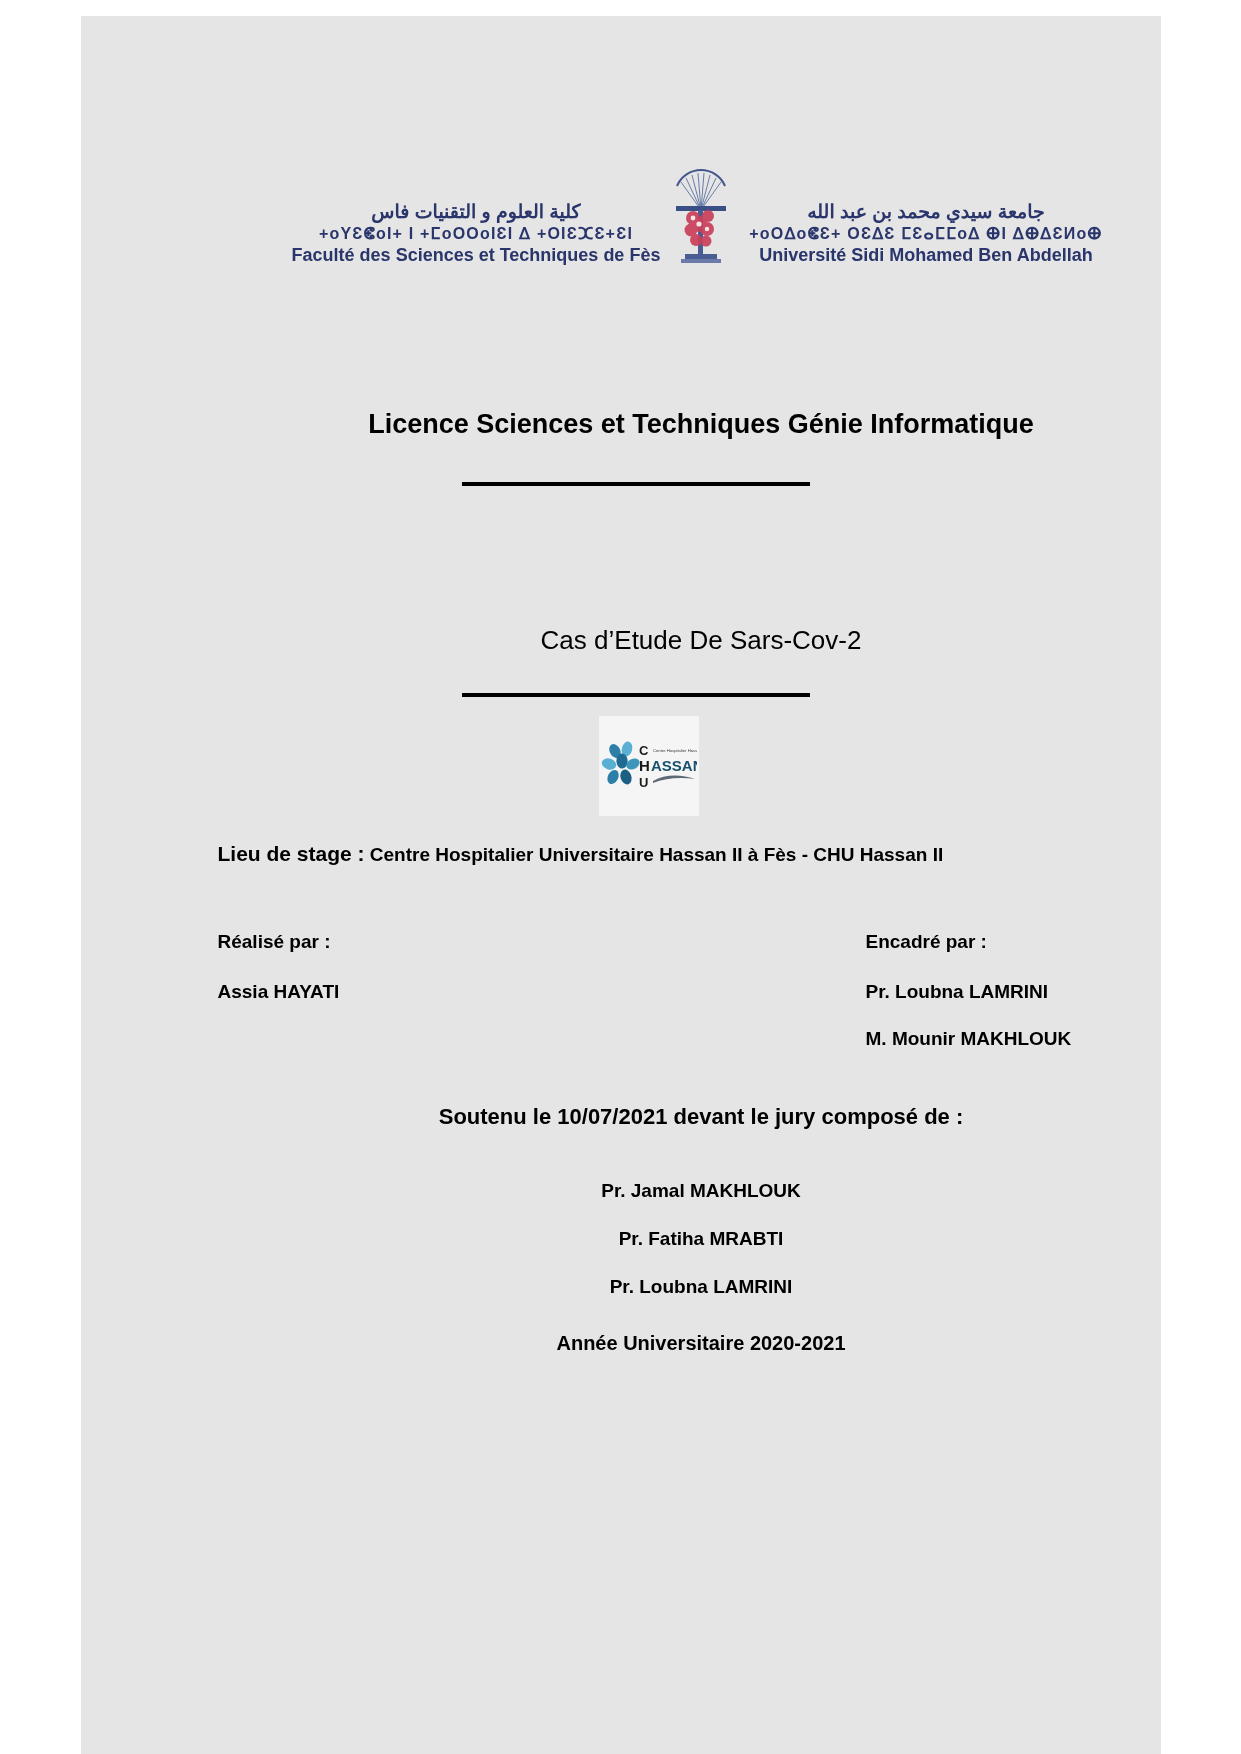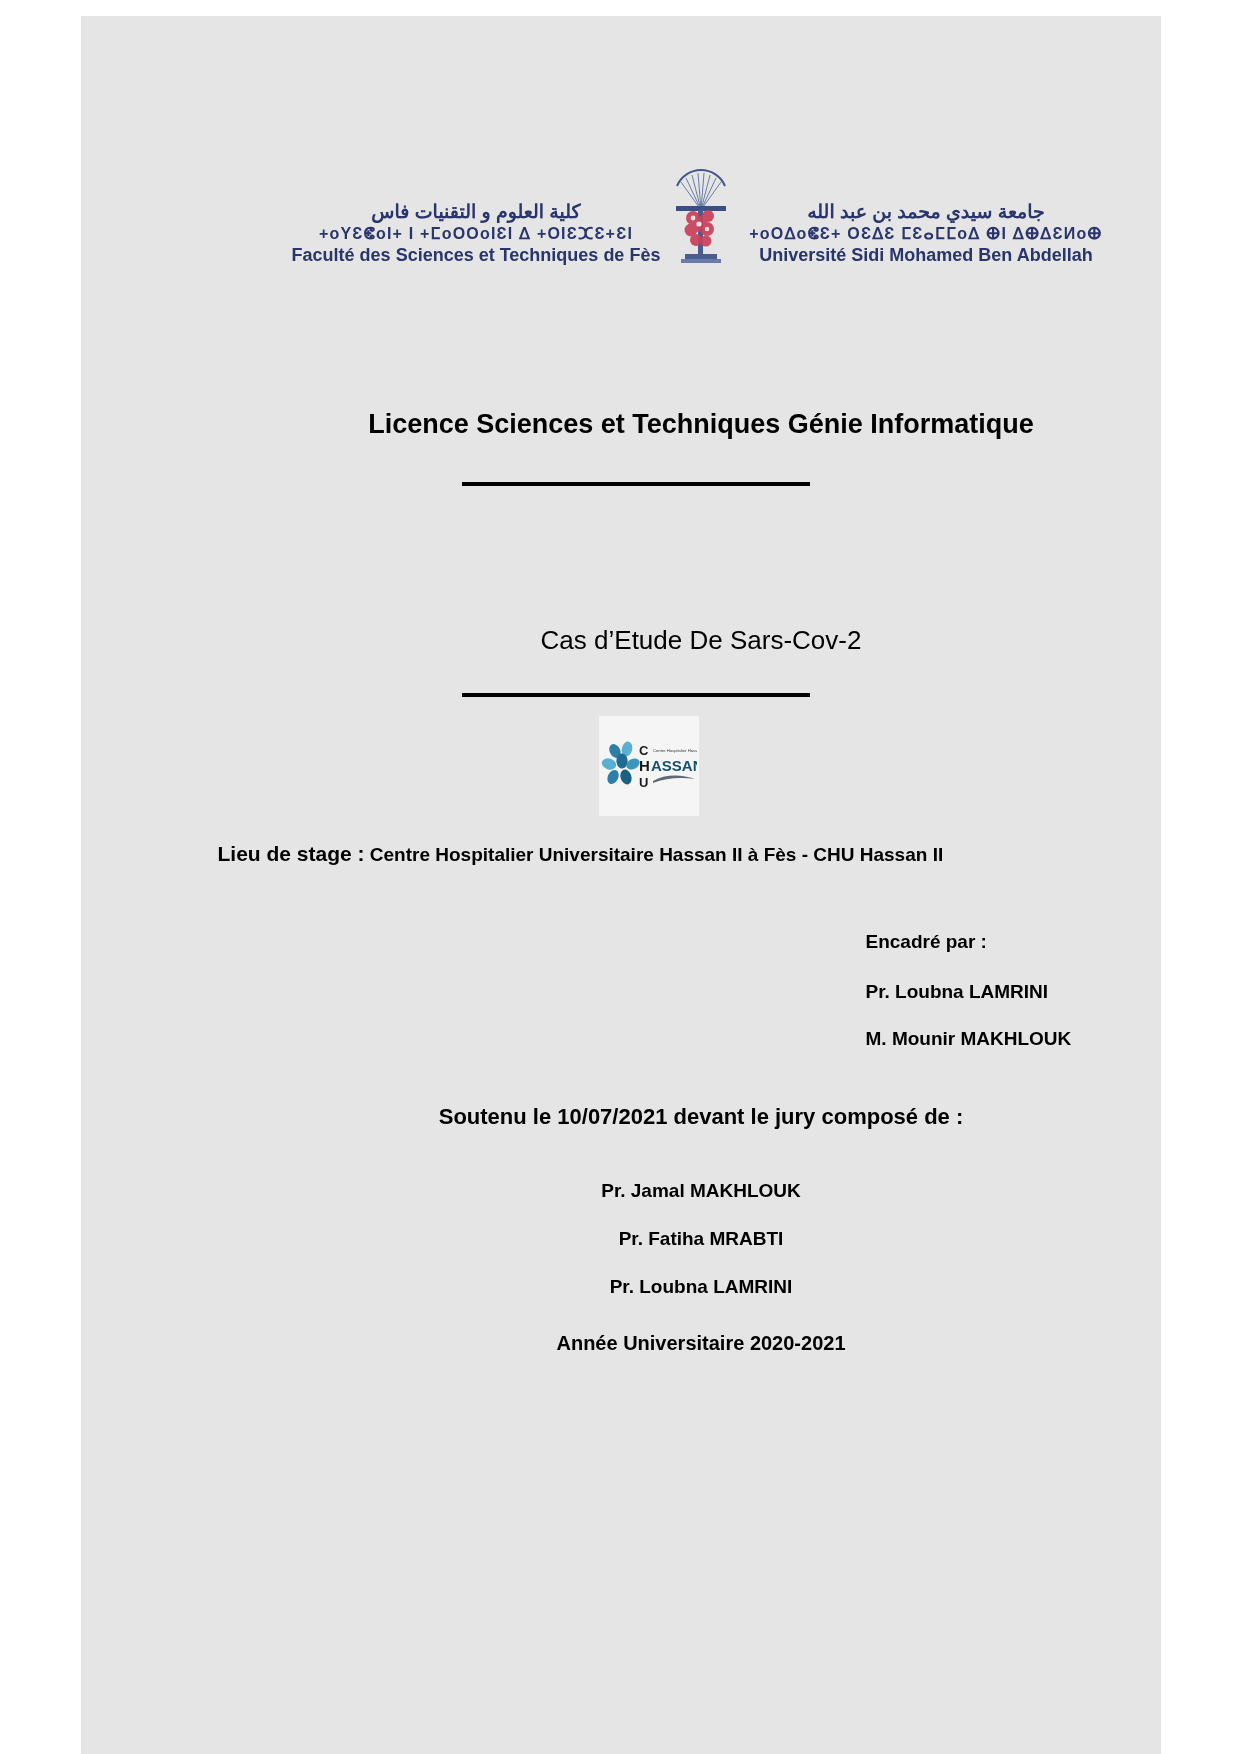--- a/index.html
+++ b/index.html
@@ -314,20 +314,22 @@
   </div>
 
   <div class="lieu">
     <span class="lbl">Lieu de stage :</span>
     <span class="val">Centre Hospitalier Universitaire Hassan II à Fès - CHU Hassan II</span>
   </div>
 
   <div class="people">
 
     <div class="col-left">
+      <div class="ph-head">Réalisé par :</div>
+      <div class="ph-name">Assia HAYATI</div>
     </div>
 
     <div class="col-right">
       <div class="ph-head">Encadré par :</div>
       <div class="ph-name">Pr. Loubna LAMRINI</div>
       <div class="ph-name">M. Mounir MAKHLOUK</div>
     </div>
 
   </div>
 

